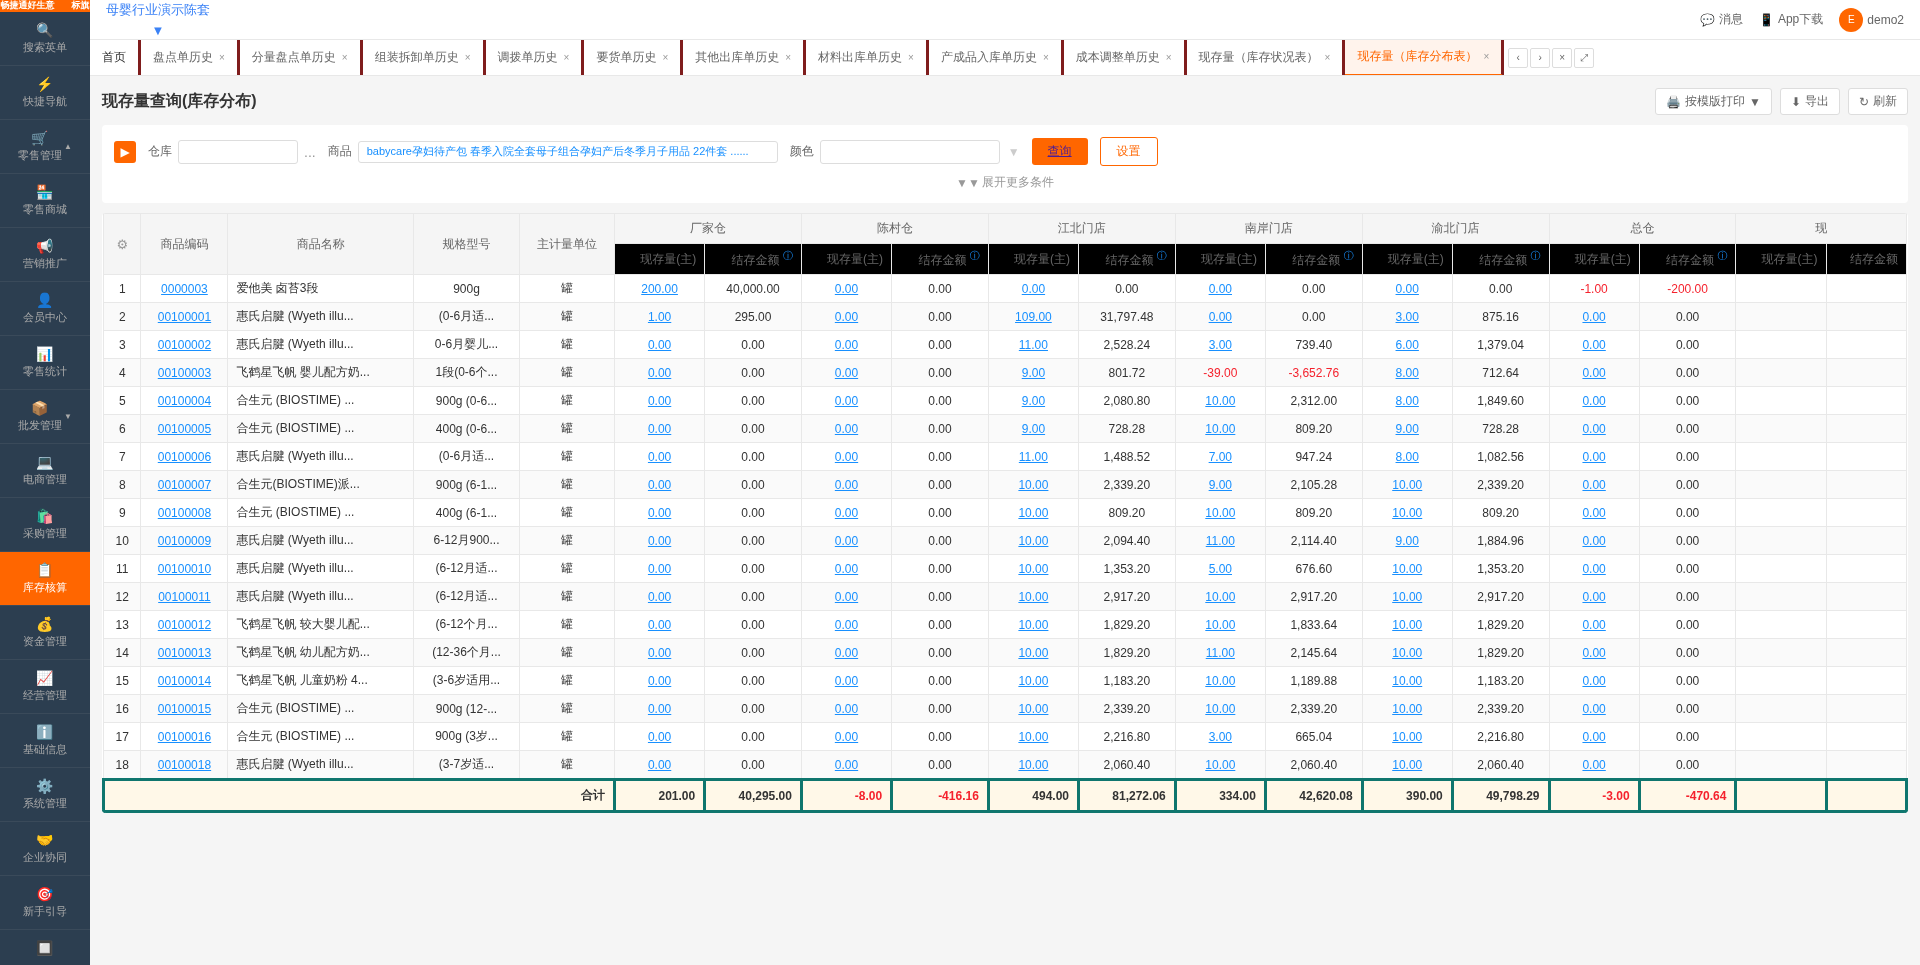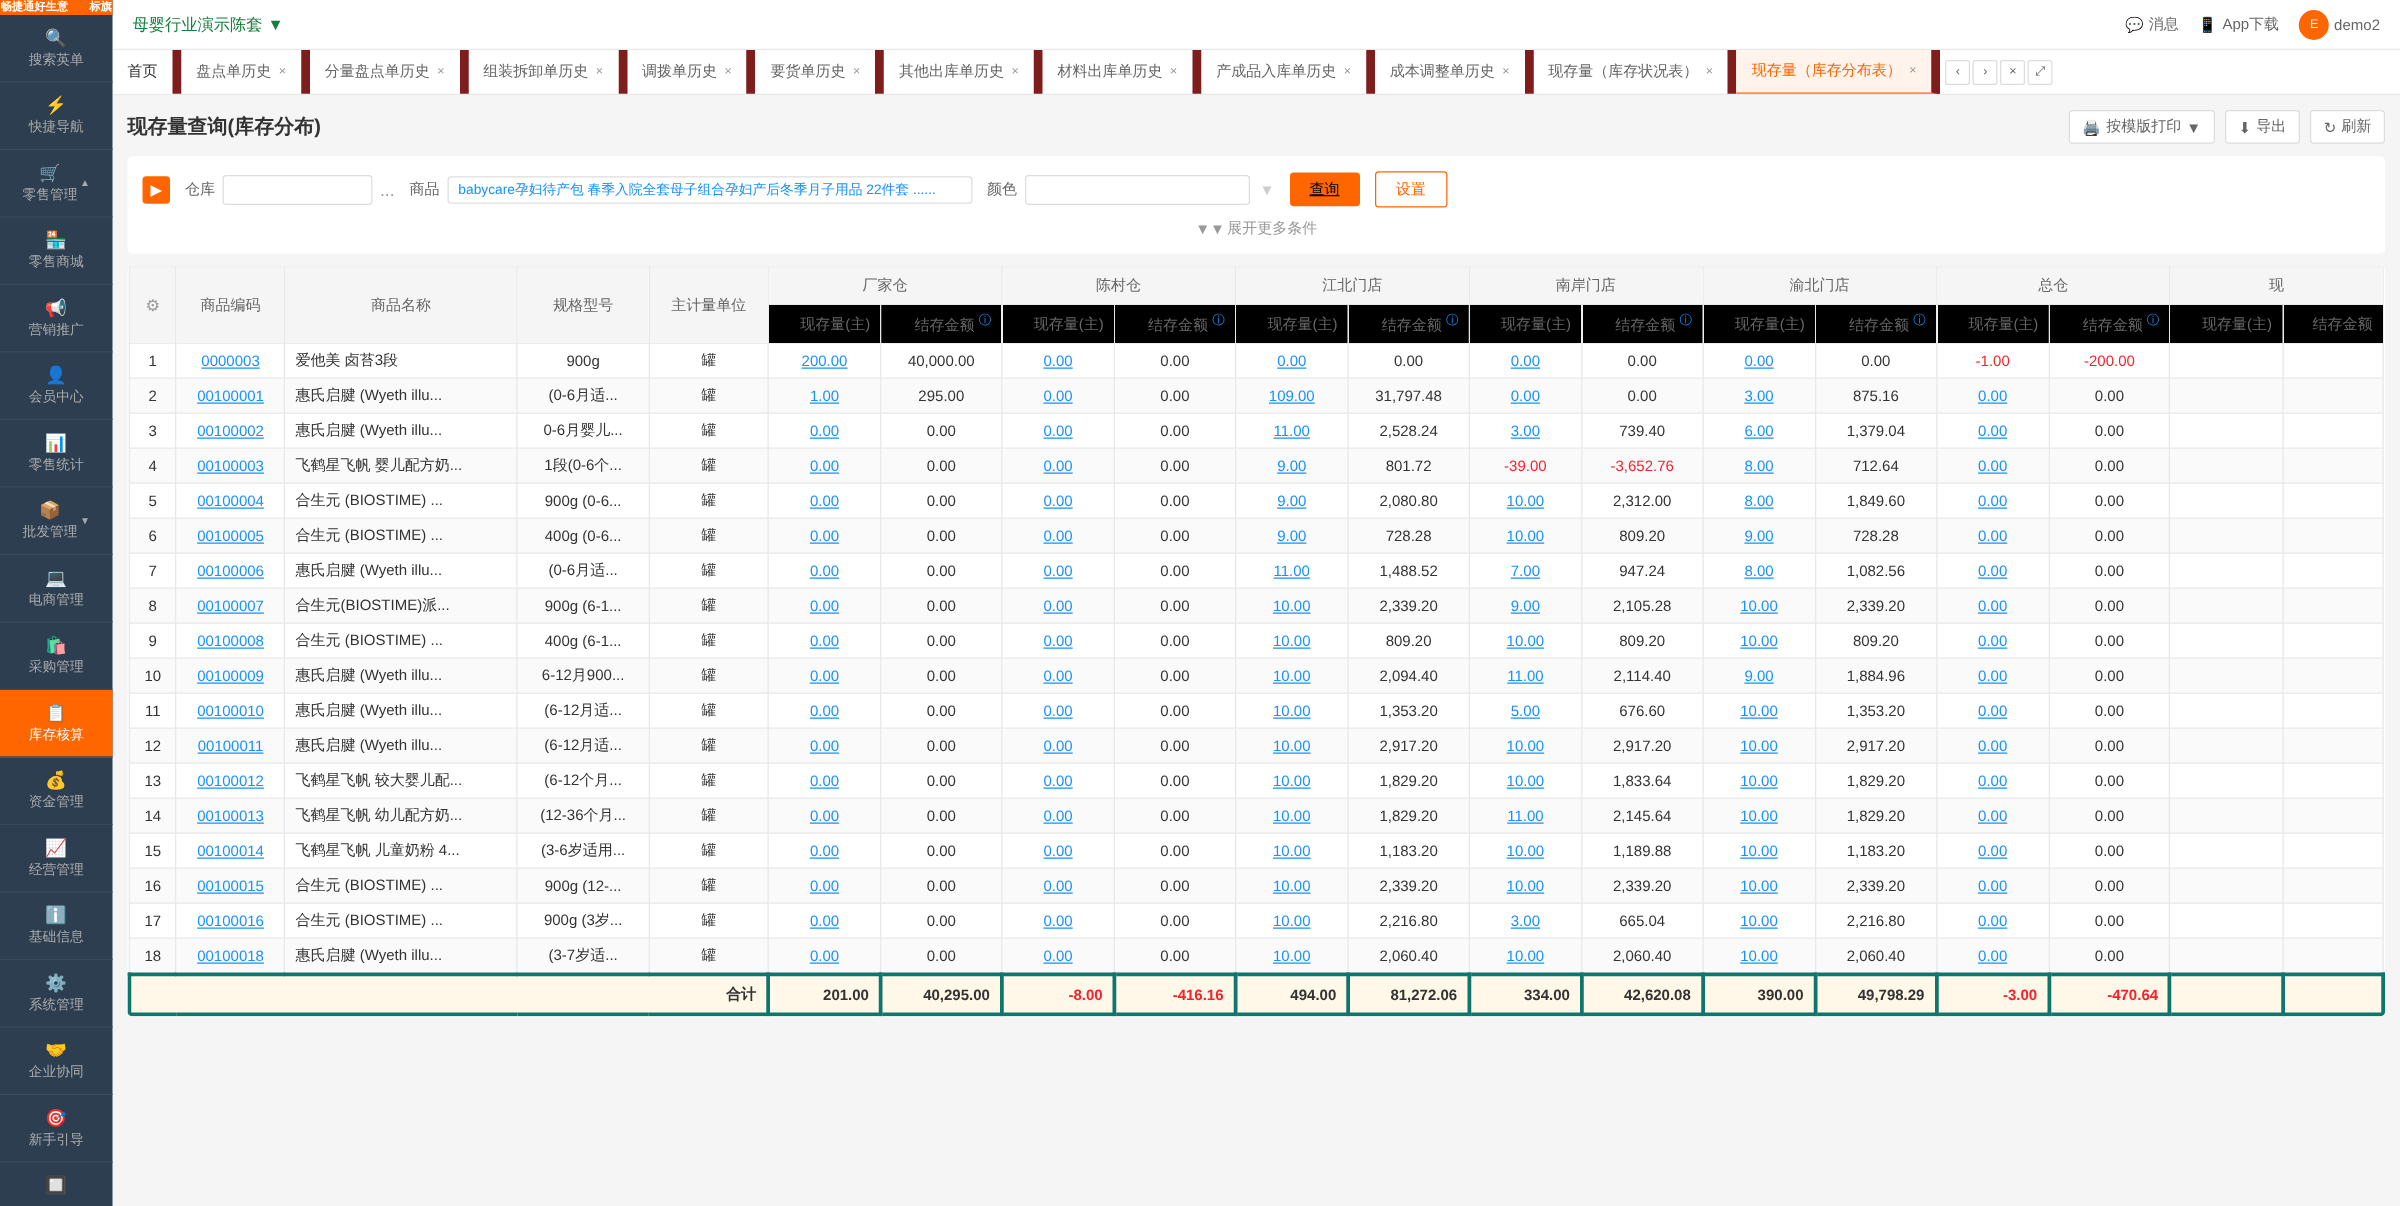--- a/index.html
+++ b/index.html
@@ -54,21 +54,21 @@
     .nav-tab {
       height: 36px;
       padding: 0 12px;
       display: flex;
       align-items: center;
       gap: 4px;
       font-size: 12px;
       color: #666;
       cursor: pointer;
       white-space: nowrap;
-      border-right: 7px solid #7f1d1d;
+      border-right: 3px solid #7f1d1d;
       flex-shrink: 0;
       justify-content: flex-end;
     }
     .nav-tab:first-child {
       background: #fff;
       color: #333;
     }
     .nav-tab.active {
       background: #fff3ec;
       color: #ff6600;
@@ -233,21 +233,21 @@
       border: none;
       border-radius: 3px;
       cursor: pointer;
       display: flex;
       align-items: center;
       justify-content: center;
       font-size: 12px;
     }
     .search-btn {
       background: #ff6600;
-      color: #000000;
+      color: #4c1d95;
       border: none;
       border-radius: 3px;
       padding: 5px 16px;
       cursor: pointer;
       font-size: 12px;
       text-decoration: underline;
     }
     .setting-btn {
       background: #fff;
       color: #ff6600;
@@ -418,21 +418,21 @@
   </div>
   <div class="sidebar-item">
     <div class="sidebar-item-icon">🔲</div>
 
   </div>
 
 </div>
 
 <div class="top-header" style="left:90px;">
   <div class="logo-area">
-    <span style="font-size:13px;color:#15803d;cursor:pointer;display:flex;align-items:center;gap:4px;">
+    <span style="font-size:13px;color:#3b82f6;cursor:pointer;display:flex;align-items:center;gap:4px;flex-direction:column;">
       <span>母婴行业演示陈套</span>
       <span>▼</span>
     </span>
   </div>
   <div class="header-right">
     <div class="header-right-item">
       <span>💬</span>
       <span>消息</span>
     </div>
     <div class="header-right-item">

